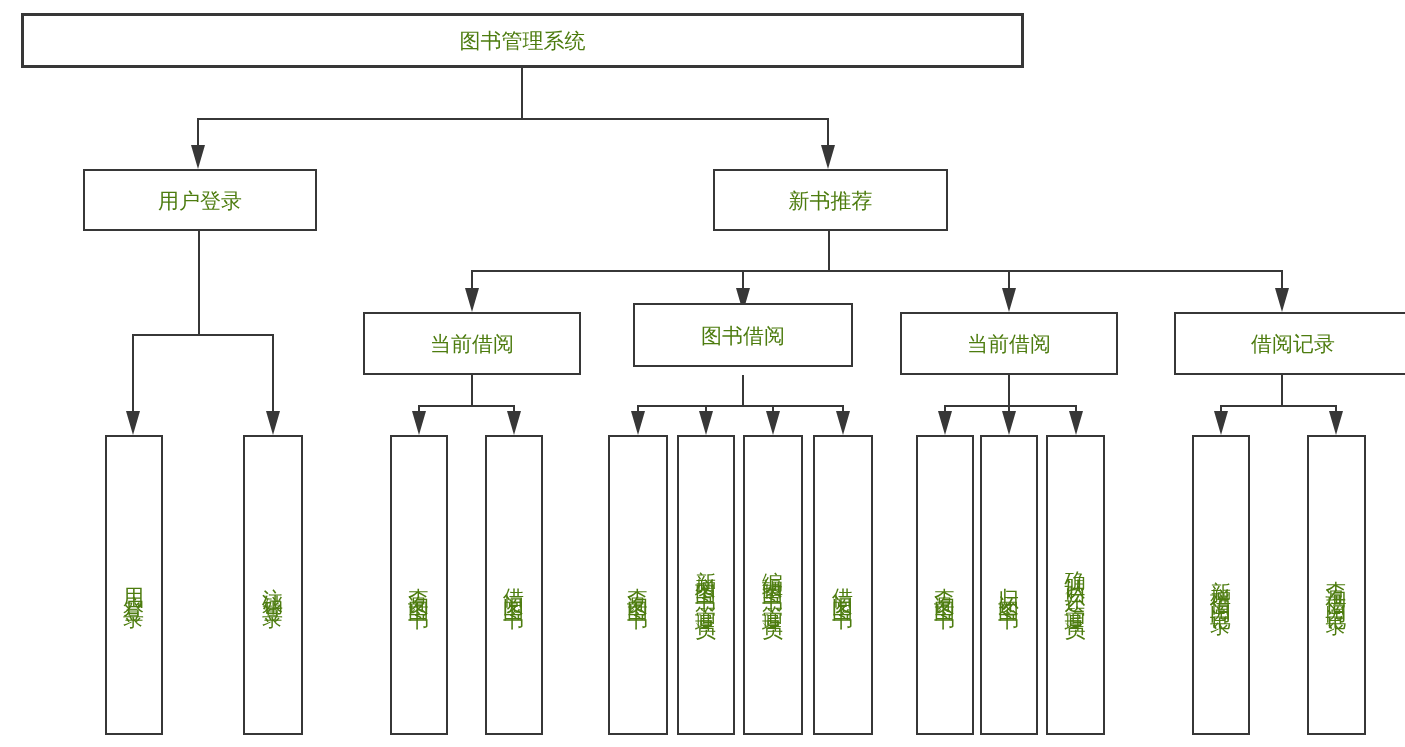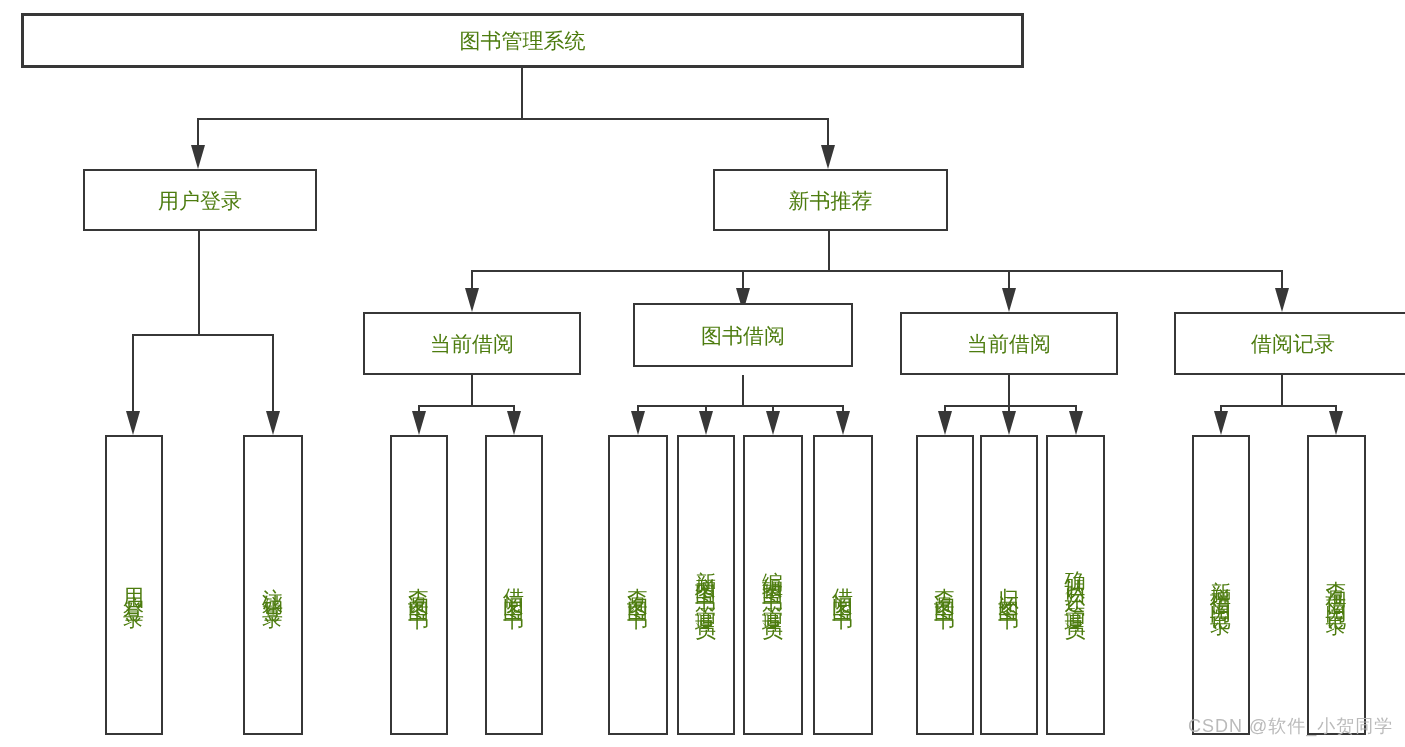--- a/index.html
+++ b/index.html
@@ -133,15 +133,14 @@
   <div class="box vbox" style="left:743px;top:435px;width:60px;height:300px;">编辑图书（管理员）</div>
   <div class="box vbox" style="left:813px;top:435px;width:60px;height:300px;">借阅图书</div>
 
   <div class="box vbox" style="left:916px;top:435px;width:58px;height:300px;">查询图书</div>
   <div class="box vbox" style="left:980px;top:435px;width:58px;height:300px;">归还图书</div>
   <div class="box vbox" style="left:1046px;top:435px;width:59px;height:300px;">确认归还（管理员）</div>
 
   <div class="box vbox" style="left:1192px;top:435px;width:58px;height:300px;">新增借阅记录</div>
   <div class="box vbox" style="left:1307px;top:435px;width:59px;height:300px;">查询借阅记录</div>
 
-  <div class="watermark">CSDN @软件_小贺同学</div>
 
 </div>
 
 </body></html>

